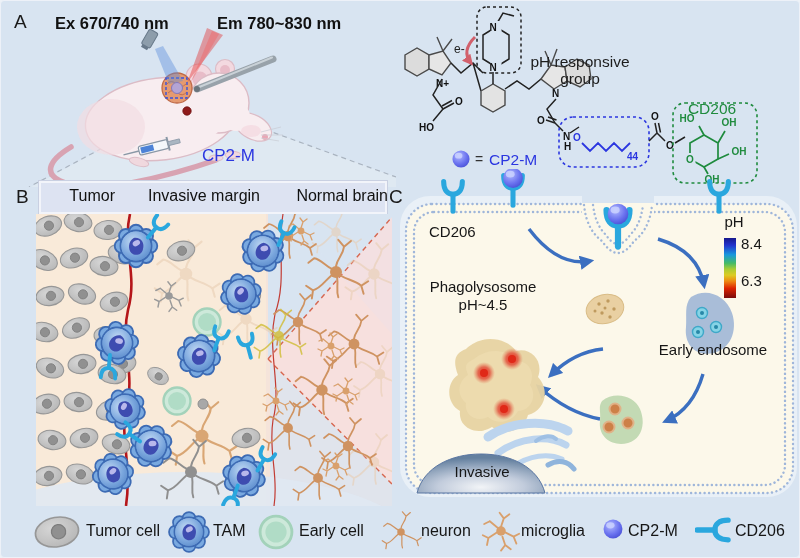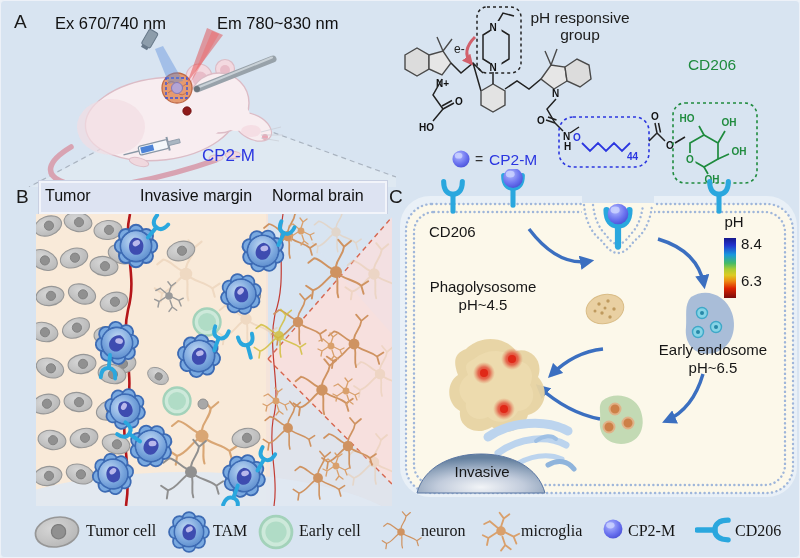--- a/index.html
+++ b/index.html
@@ -1,27 +1,27 @@
 <!DOCTYPE html>
 <html><head>
 <meta charset="utf-8">
 <style>
   html,body{margin:0;padding:0;background:#eef2f7;font-family:"Liberation Sans",sans-serif;}
   .fig{position:relative;width:800px;height:558px;background:#d8e4f1;overflow:hidden;border:1px solid #edf1f8;border-radius:4px;box-sizing:border-box;}
   .abs{position:absolute;}
   .panel-label{font-size:19px;color:#1a1a1a;}
-  .beam-label{font-size:16.5px;color:#111;white-space:nowrap;}
+  .beam-label{font-size:16.5px;color:#111;white-space:nowrap;font-weight:bold;}
   .probe-label{font-size:17px;color:#2b36e0;white-space:nowrap;}
-  .struct-note{font-size:15.5px;line-height:1.12;text-align:center;color:#1c1c1c;}
+  .struct-note{font-size:15.5px;line-height:1.12;text-align:center;color:#1c1c1c;margin-top:44px;}
   .struct-note.green{color:#1f8b3e;}
   .region-bar{background:#dde3f2;border:2px solid #f2f4fa;box-shadow:0 0 0 1px #c9d0e2;box-sizing:border-box;}
-  .region-label{font-size:16px;color:#111;text-align:left;white-space:nowrap;}
+  .region-label{font-size:16px;color:#111;text-align:right;white-space:nowrap;}
   .c-text{font-size:15px;color:#161616;text-align:center;line-height:1.2;}
   .c-text.nowrap{white-space:nowrap;}
-  .legend-label{font-size:16px;color:#161616;white-space:nowrap;font-family:Liberation Serif, serif;}
+  .legend-label{font-size:16px;color:#161616;white-space:nowrap;}
   svg{display:block;}
   svg text{font-family:"Liberation Sans",sans-serif;}
   .atom{font-size:10px;font-weight:bold;fill:#111;}
   .atom.green{fill:#1f8b3e;}
   .atom.blue{fill:#2b36e0;}
 </style>
 </head>
 <body>
 
 <svg width="0" height="0" style="position:absolute" aria-hidden="true">
@@ -435,21 +435,20 @@
   <div class="abs c-text nowrap" style="left:428px;top:222px">CD206</div>
   <div class="abs c-text nowrap" style="left:716px;top:212px;width:34px">pH</div>
   <div class="abs c-text nowrap" style="left:740px;top:234px">8.4</div>
   <div class="abs c-text nowrap" style="left:740px;top:271px">6.3</div>
   <div class="abs c-text" style="left:417px;top:277px;width:130px">
     <div>Phagolysosome</div>
     <div>pH~4.5</div>
   </div>
   <div class="abs c-text" style="left:637px;top:340px;width:150px">
     <div>Early endosome</div>
-    <div>pH~6.5</div>
   </div>
   <div class="abs c-text" style="left:436px;top:462px;width:90px">Invasive</div>
 
   <div class="abs" style="left:0;top:505px;width:800px;height:53px">
     <svg class="abs" style="left:30px;top:9px" width="52" height="34" viewBox="-26 -17 52 34">
       <use href="#sym-tumor" transform="rotate(-10) scale(1.55)"></use>
     </svg>
     <div class="abs legend-label" style="left:85px;top:16px">Tumor cell</div>
     <svg class="abs" style="left:167px;top:5px" width="42" height="42" viewBox="-21 -21 42 42">
       <use href="#sym-tam" transform="scale(1.08)"></use>

